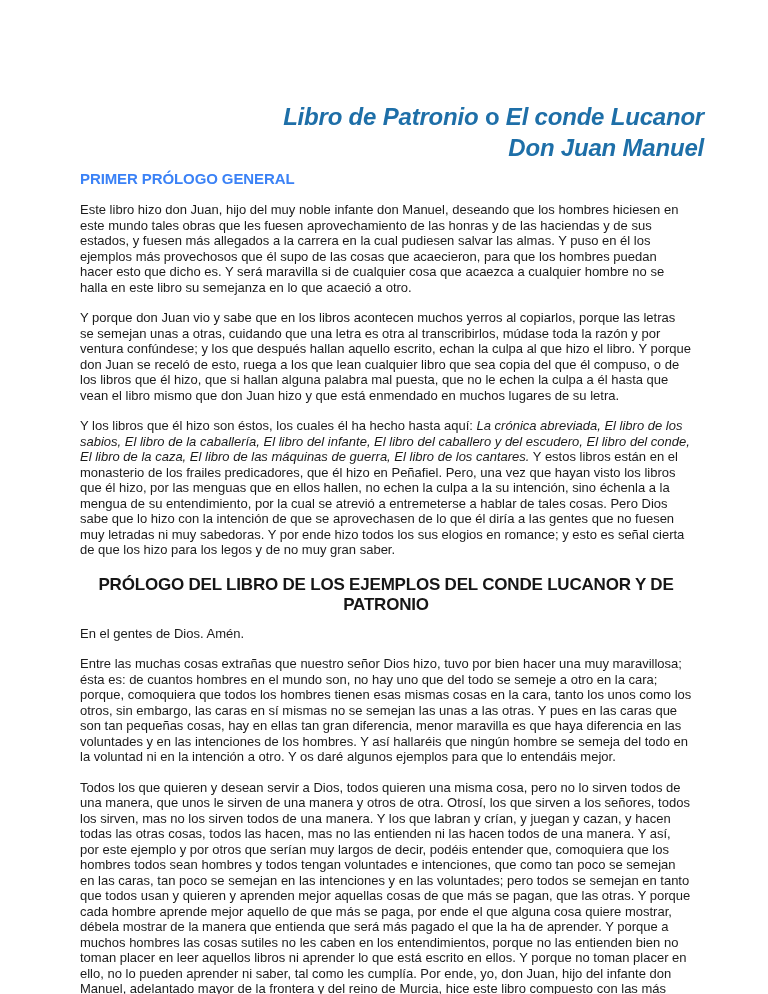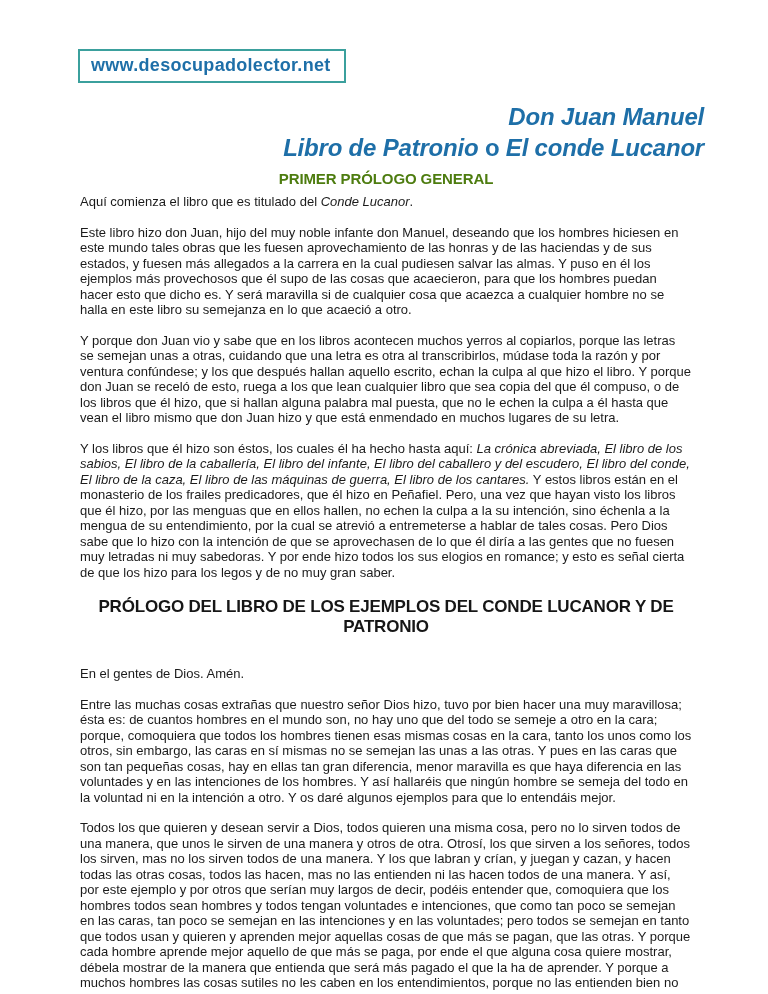--- a/index.html
+++ b/index.html
@@ -43,61 +43,58 @@
     font-size: 24px;
     line-height: 31px;
     letter-spacing: -0.2px;
   }
   .title-block .upright { font-style: normal; }
   .content {
     margin-left: 80px;
     width: 612px;
   }
   .section-heading-1 {
-    text-align: center;
     font-size: 15px;
     font-weight: bold;
-    color: #4d7c0f;
+    color: #3b82f6;
     letter-spacing: -0.1px;
     margin: 7px 0 7px 0;
   }
   .section-heading-2 {
     text-align: center;
     font-size: 17px;
     font-weight: bold;
     color: #161616;
     letter-spacing: -0.2px;
-    margin: 17px 0 29px 0;
+    margin: 17px 0 11px 0;
   }
   .content p {
     font-size: 13px;
     line-height: 15.5px;
     margin: 15px 0;
     text-align: left;
   }
   .content p.first { margin-top: 0; }
   .content p i { font-style: italic; }
 </style>
 </head>
 <body>
 
 <div class="page">
 
-  <div class="site-badge">www.desocupadolector.net</div>
 
   <div class="title-block">
+    <div><i>Libro de Patronio</i><span class="upright"> o </span><i>El conde Lucanor</i></div>
     <div>Don Juan Manuel</div>
-    <div><i>Libro de Patronio</i><span class="upright"> o </span><i>El conde Lucanor</i></div>
   </div>
 
   <div class="content">
 
     <h1 class="section-heading-1">PRIMER PRÓLOGO GENERAL</h1>
 
-    <p class="first"><span class="upright">Aquí comienza el libro que es titulado del </span><i>Conde Lucanor</i><span class="upright">.</span></p>
     <p><span class="upright">Este libro hizo don Juan, hijo del muy noble infante don Manuel, deseando que los hombres hiciesen en este mundo tales obras que les fuesen aprovechamiento de las honras y de las haciendas y de sus estados, y fuesen más allegados a la carrera en la cual pudiesen salvar las almas. Y puso en él los ejemplos más provechosos que él supo de las cosas que acaecieron, para que los hombres puedan hacer esto que dicho es. Y será maravilla si de cualquier cosa que acaezca a cualquier hombre no se halla en este libro su semejanza en lo que acaeció a otro.</span></p>
     <p><span class="upright">Y porque don Juan vio y sabe que en los libros acontecen muchos yerros al copiarlos, porque las letras se semejan unas a otras, cuidando que una letra es otra al transcribirlos, múdase toda la razón y por ventura confúndese; y los que después hallan aquello escrito, echan la culpa al que hizo el libro. Y porque don Juan se receló de esto, ruega a los que lean cualquier libro que sea copia del que él compuso, o de los libros que él hizo, que si hallan alguna palabra mal puesta, que no le echen la culpa a él hasta que vean el libro mismo que don Juan hizo y que está enmendado en muchos lugares de su letra.</span></p>
     <p><span class="upright">Y los libros que él hizo son éstos, los cuales él ha hecho hasta aquí: </span><i>La crónica abreviada, El libro de los sabios, El libro de la caballería, El libro del infante, El libro del caballero y del escudero, El libro del conde, El libro de la caza, El libro de las máquinas de guerra, El libro de los cantares.</i><span class="upright"> Y estos libros están en el monasterio de los frailes predicadores, que él hizo en Peñafiel. Pero, una vez que hayan visto los libros que él hizo, por las menguas que en ellos hallen, no echen la culpa a la su intención, sino échenla a la mengua de su entendimiento, por la cual se atrevió a entremeterse a hablar de tales cosas. Pero Dios sabe que lo hizo con la intención de que se aprovechasen de lo que él diría a las gentes que no fuesen muy letradas ni muy sabedoras. Y por ende hizo todos los sus elogios en romance; y esto es señal cierta de que los hizo para los legos y de no muy gran saber.</span></p>
 
     <h2 class="section-heading-2">PRÓLOGO DEL LIBRO DE LOS EJEMPLOS DEL CONDE LUCANOR Y DE PATRONIO</h2>
 
     <p class="first"><span class="upright">En el gentes de Dios. Amén.</span></p>
     <p><span class="upright">Entre las muchas cosas extrañas que nuestro señor Dios hizo, tuvo por bien hacer una muy maravillosa; ésta es: de cuantos hombres en el mundo son, no hay uno que del todo se semeje a otro en la cara; porque, comoquiera que todos los hombres tienen esas mismas cosas en la cara, tanto los unos como los otros, sin embargo, las caras en sí mismas no se semejan las unas a las otras. Y pues en las caras que son tan pequeñas cosas, hay en ellas tan gran diferencia, menor maravilla es que haya diferencia en las voluntades y en las intenciones de los hombres. Y así hallaréis que ningún hombre se semeja del todo en la voluntad ni en la intención a otro. Y os daré algunos ejemplos para que lo entendáis mejor.</span></p>
     <p><span class="upright">Todos los que quieren y desean servir a Dios, todos quieren una misma cosa, pero no lo sirven todos de una manera, que unos le sirven de una manera y otros de otra. Otrosí, los que sirven a los señores, todos los sirven, mas no los sirven todos de una manera. Y los que labran y crían, y juegan y cazan, y hacen todas las otras cosas, todos las hacen, mas no las entienden ni las hacen todos de una manera. Y así, por este ejemplo y por otros que serían muy largos de decir, podéis entender que, comoquiera que los hombres todos sean hombres y todos tengan voluntades e intenciones, que como tan poco se semejan en las caras, tan poco se semejan en las intenciones y en las voluntades; pero todos se semejan en tanto que todos usan y quieren y aprenden mejor aquellas cosas de que más se pagan, que las otras. Y porque cada hombre aprende mejor aquello de que más se paga, por ende el que alguna cosa quiere mostrar, débela mostrar de la manera que entienda que será más pagado el que la ha de aprender. Y porque a muchos hombres las cosas sutiles no les caben en los entendimientos, porque no las entienden bien no toman placer en leer aquellos libros ni aprender lo que está escrito en ellos. Y porque no toman placer en ello, no lo pueden aprender ni saber, tal como les cumplía. Por ende, yo, don Juan, hijo del infante don Manuel, adelantado mayor de la frontera y del reino de Murcia, hice este libro compuesto con las más hermosas</span></p>
 

